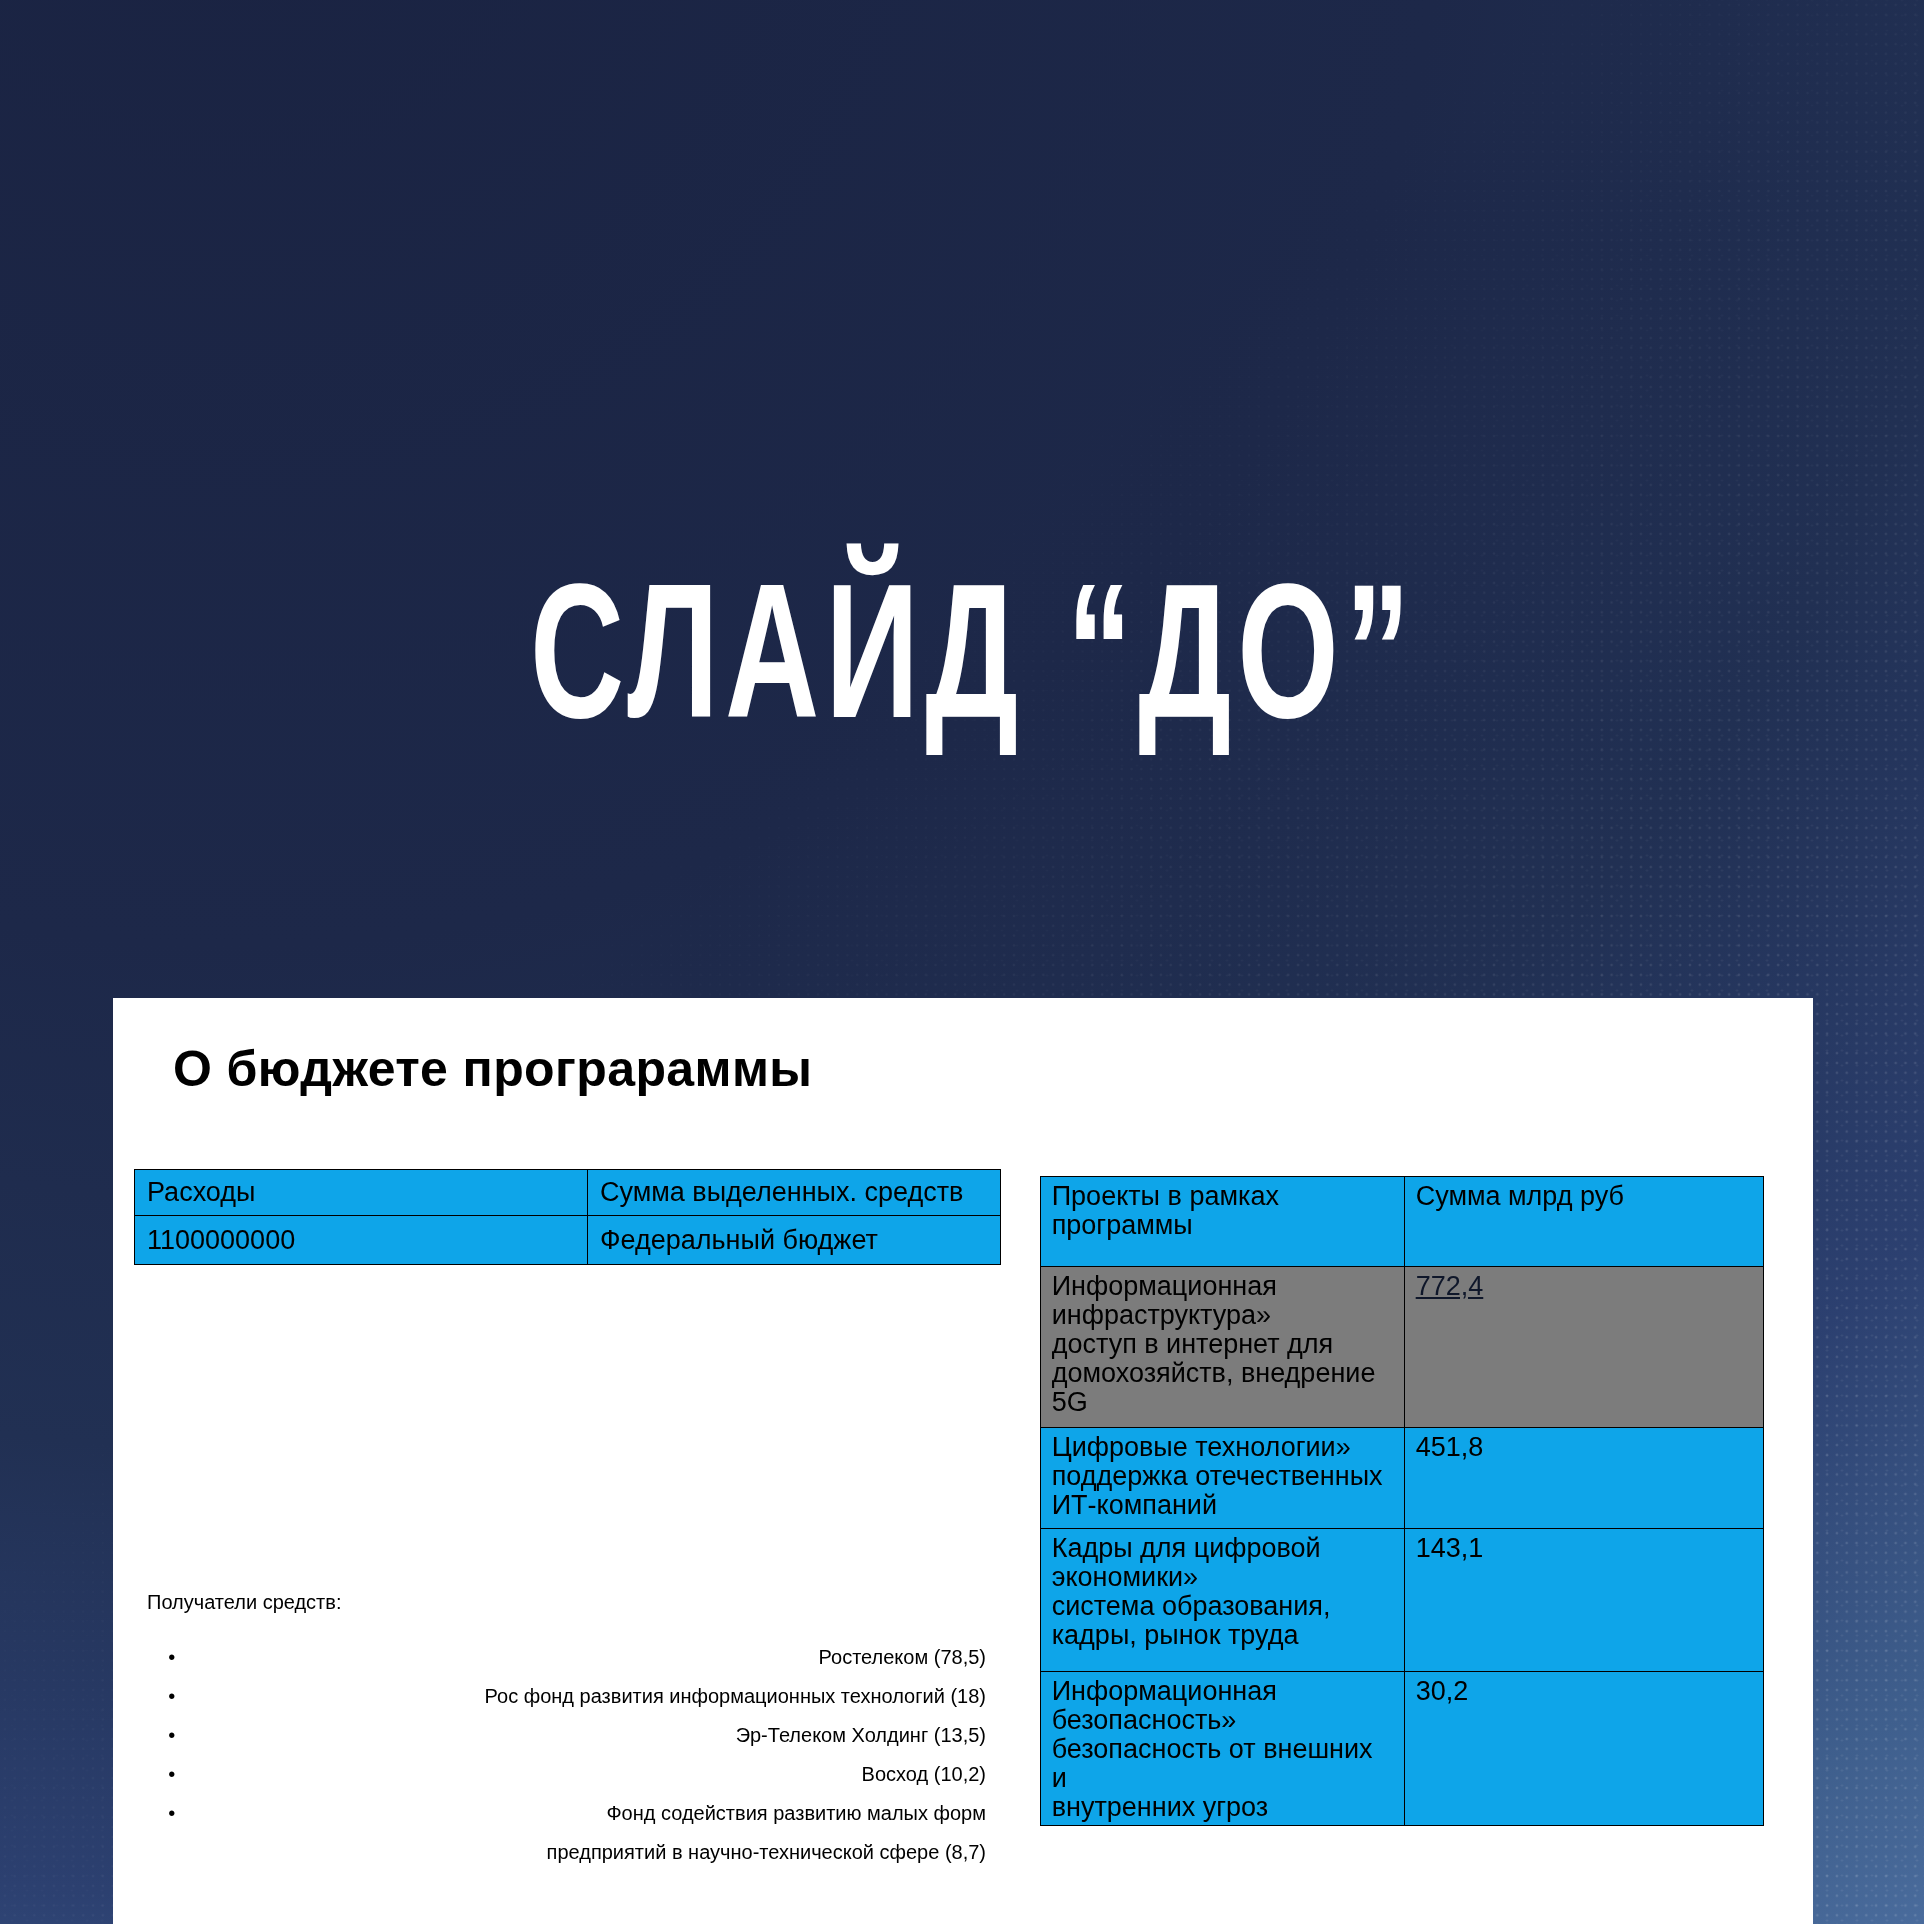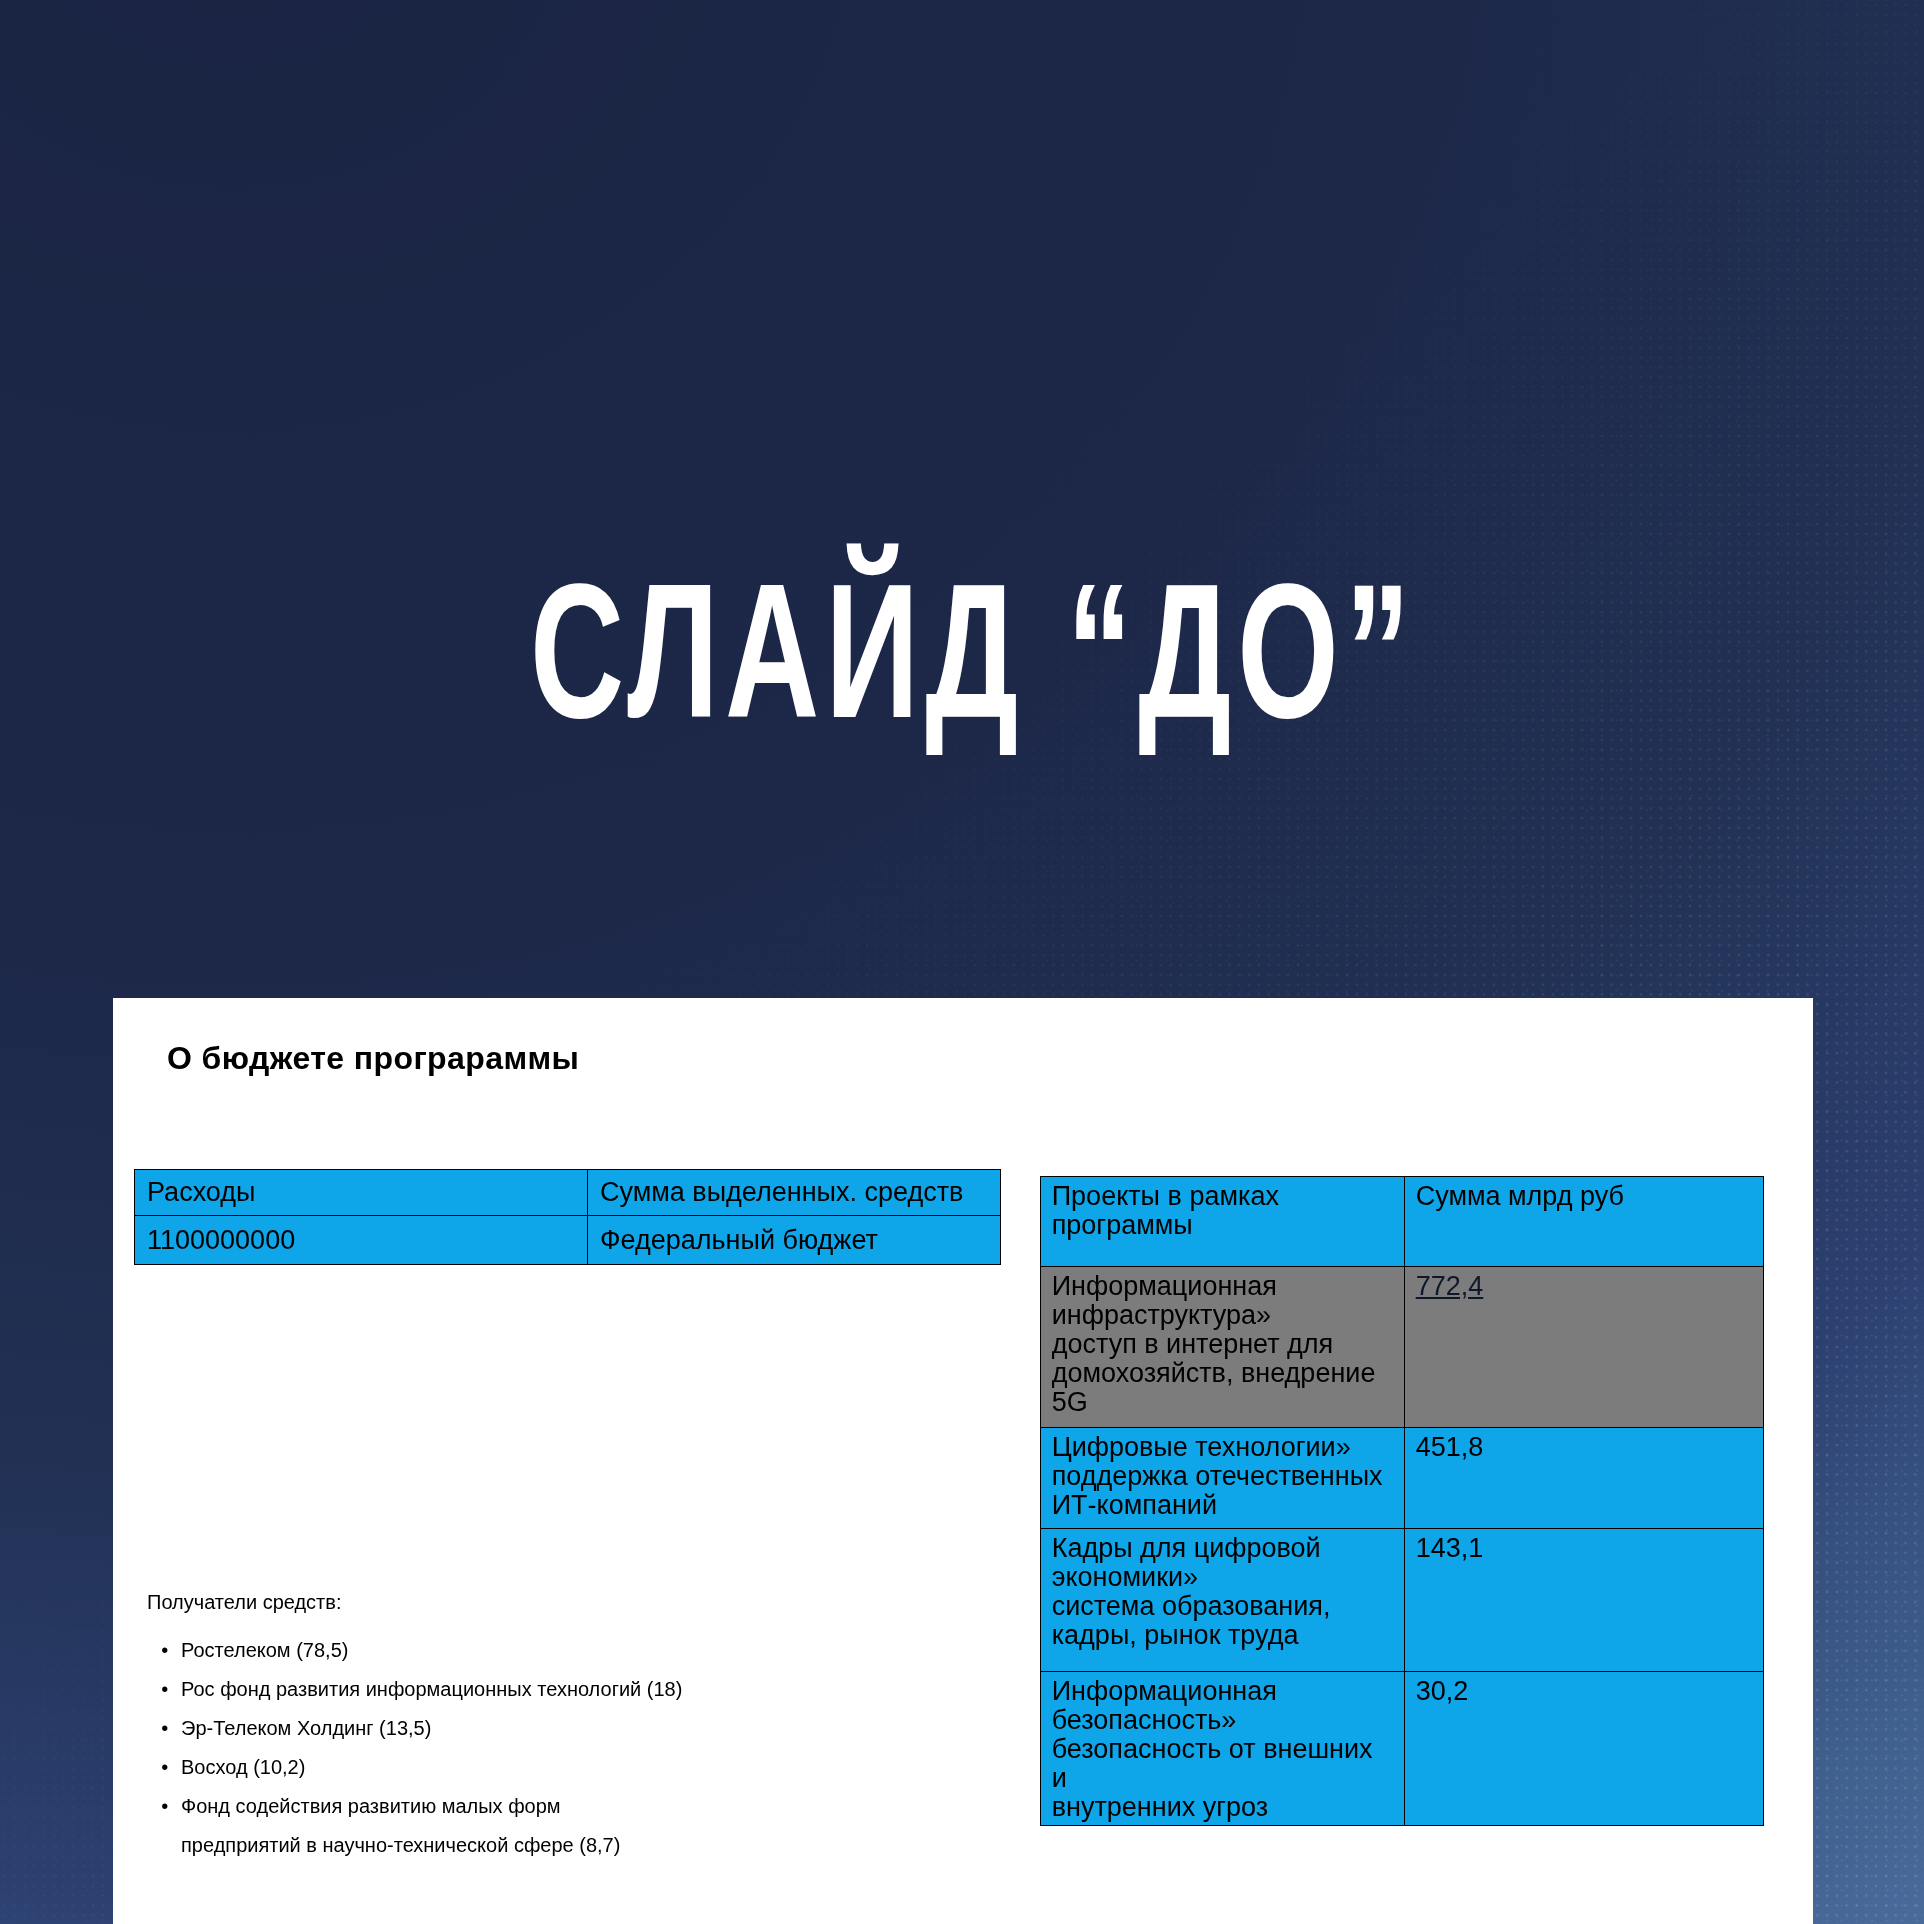--- a/index.html
+++ b/index.html
@@ -29,22 +29,22 @@
     display:flex;align-items:center;justify-content:center;
     color:#ffffff;font-size:192px;font-weight:700;letter-spacing:9px;
     transform:translateX(10.7px) scaleX(.68);transform-origin:50% 50%;
     white-space:nowrap;
   }
   .slide{
     position:absolute;left:113px;top:998px;width:1700px;height:989px;
     background:#ffffff;color:#000;
   }
   .slide-title{
-    position:absolute;left:54px;top:42px;
-    font-size:32px;font-weight:700;letter-spacing:0.4px;
+    position:absolute;left:60px;top:42px;
+    font-size:50px;font-weight:700;letter-spacing:0.4px;
   }
   table{border-collapse:collapse;table-layout:fixed;}
   td{border:1.8px solid #000;background:#0ea5e9;font-size:27px;overflow:hidden;}
   
   .budget-table{position:absolute;left:20.5px;top:171px;width:866px;border:0.9px solid #000;}
   .budget-table td{height:48px;padding:0 7.1px 0 12.5px;vertical-align:middle;white-space:nowrap;}
   .budget-table tr.hdr td{height:45px;}
   .budget-table tr.dark td{background:#7c7c7c;color:#ffffff;}
   .oval{
     display:inline-block;width:36px;height:37px;box-sizing:border-box;
@@ -53,21 +53,21 @@
   }
   
   .projects-table{position:absolute;left:927px;top:178px;width:723px;border:0.9px solid #000;}
   .projects-table td{
     line-height:29px;padding:4.5px 9px 3.6px 10.7px;vertical-align:top;white-space:pre-line;
   }
   .projects-table tr.dark td{background:#7c7c7c;}
   .projects-table tr.dark td.sum{color:#0f172a;text-decoration:underline;}
   
   .recipients{position:absolute;left:34px;top:585px;width:855px;font-size:20px;line-height:39px;}
-  .recipients ul{list-style:none;margin:9px;padding:0;}
+  .recipients ul{list-style:none;margin:16px;padding:0;text-align:right;}
   .recipients li{position:relative;padding-left:25px;white-space:pre-line;}
   .recipients li::before{content:"\2022";position:absolute;left:5.3px;top:0;}
 </style>
 </head>
 <body>
 
 <div class="backdrop">
   <div class="speckle"></div>
 
   <div class="hero-title">СЛАЙД “ДО”</div>

